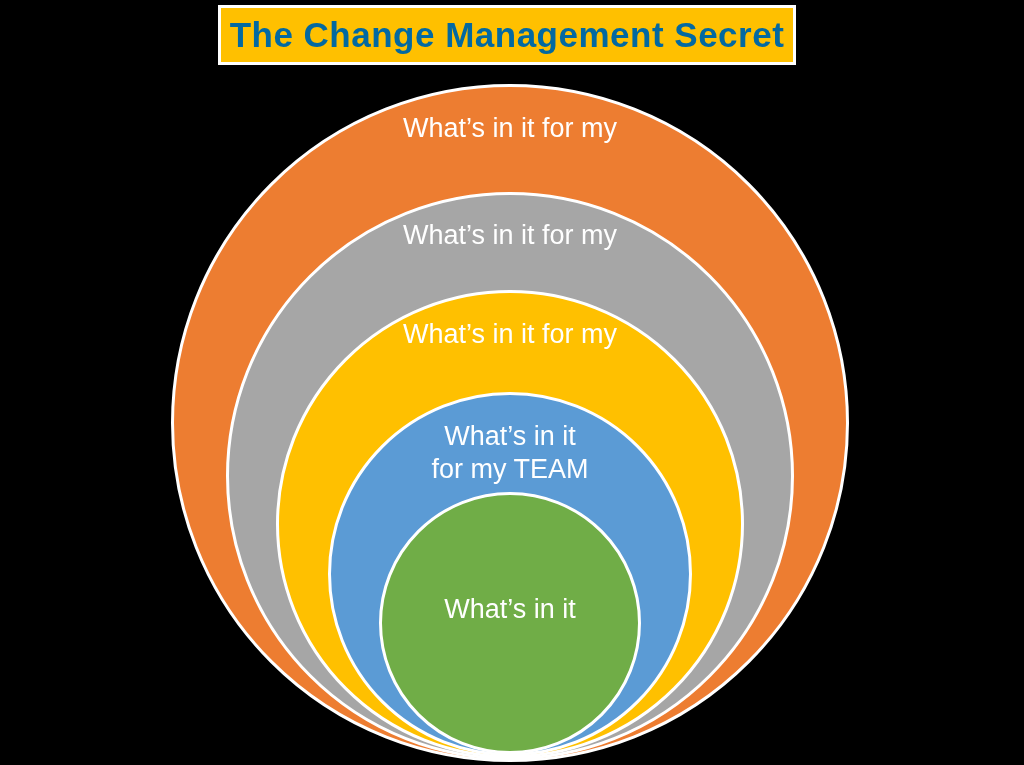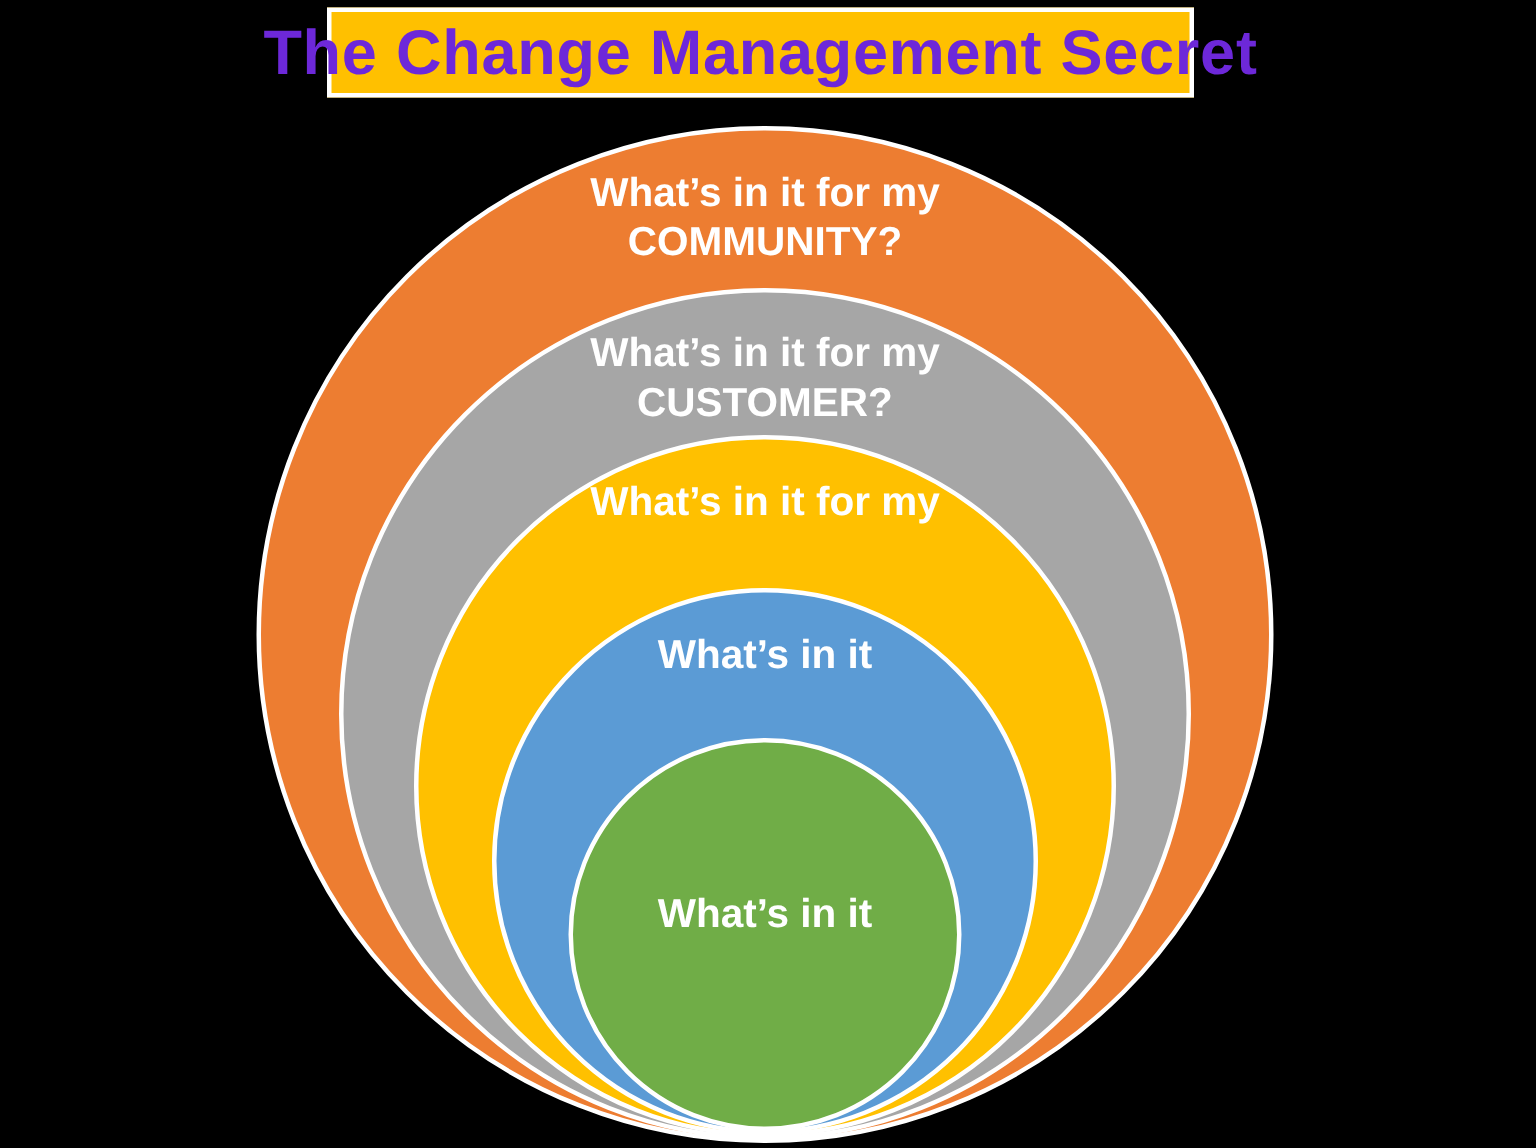--- a/index.html
+++ b/index.html
@@ -23,22 +23,22 @@
     top: 5px;
     width: 578px;
     height: 60px;
     box-sizing: border-box;
     border: 3px solid #FFFFFF;
     display: flex;
     align-items: center;
     justify-content: center;
   }
   .title-box .title-text {
-    color: #6d28d9;
-    font-size: 42px;
+    color: #0369a1;
+    font-size: 35px;
     font-weight: bold;
     letter-spacing: 0.5px;
     white-space: nowrap;
   }
 
   
   .ring {
     position: absolute;
     border-radius: 50%;
     box-sizing: border-box;
@@ -53,21 +53,20 @@
   
   .ring-label {
     position: absolute;
     left: 310px;
     width: 400px;
     text-align: center;
     color: #FFFFFF;
     font-size: 27px;
     line-height: 33px;
     z-index: 10;
-    font-weight: bold;
   }
   .label-community { top: 112px; }
   .label-customer  { top: 219px; }
   .label-company   { top: 318px; }
   .label-team      { top: 420px; }
   .label-me        { top: 593px; }
 </style>
 </head>
 <body>
 
@@ -78,29 +77,28 @@
   </div>
 
   <div class="ring ring-community" style="background-color: rgb(237, 125, 49);"></div>
   <div class="ring ring-customer" style="background-color: rgb(166, 166, 166);"></div>
   <div class="ring ring-company" style="background-color: rgb(255, 192, 0);"></div>
   <div class="ring ring-team" style="background-color: rgb(91, 155, 213);"></div>
   <div class="ring ring-me" style="background-color: rgb(112, 173, 71);"></div>
 
   <div class="ring-label label-community">
     <div>What’s in it for my</div>
-    <div>COMMUNITY?</div>
   </div>
   <div class="ring-label label-customer">
     <div>What’s in it for my</div>
-    <div>CUSTOMER?</div>
   </div>
   <div class="ring-label label-company">
     <div>What’s in it for my</div>
   </div>
   <div class="ring-label label-team">
     <div>What’s in it</div>
+    <div>for my TEAM</div>
   </div>
   <div class="ring-label label-me">
     <div>What’s in it</div>
   </div>
 
 </div>
 
 </body></html>

